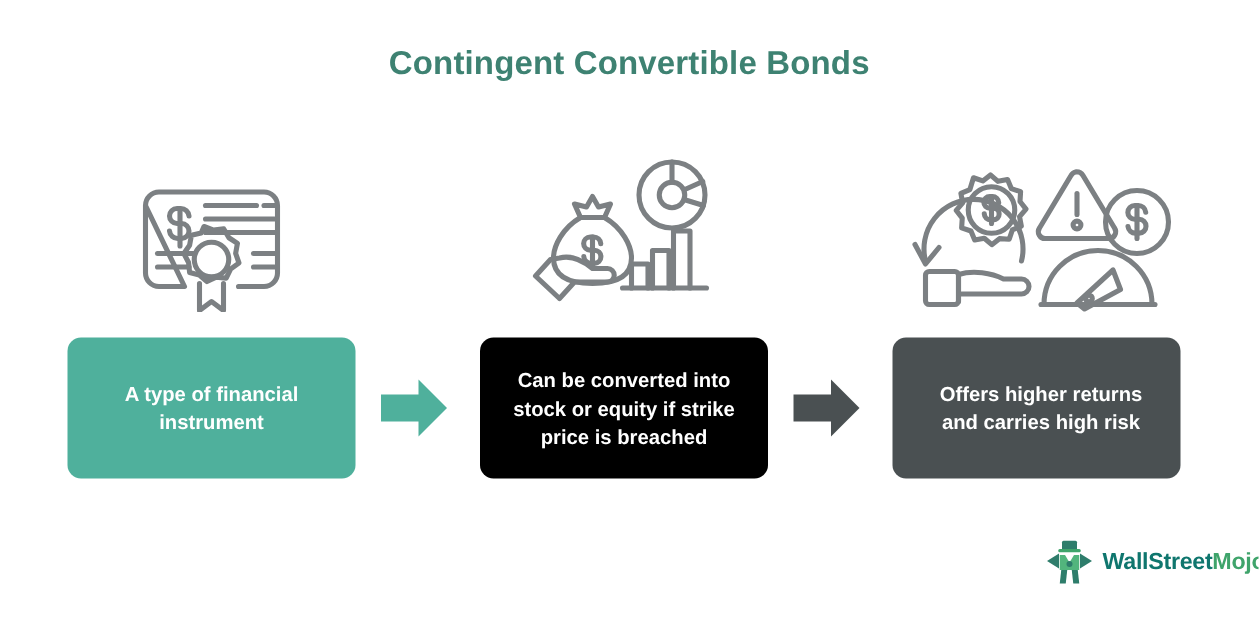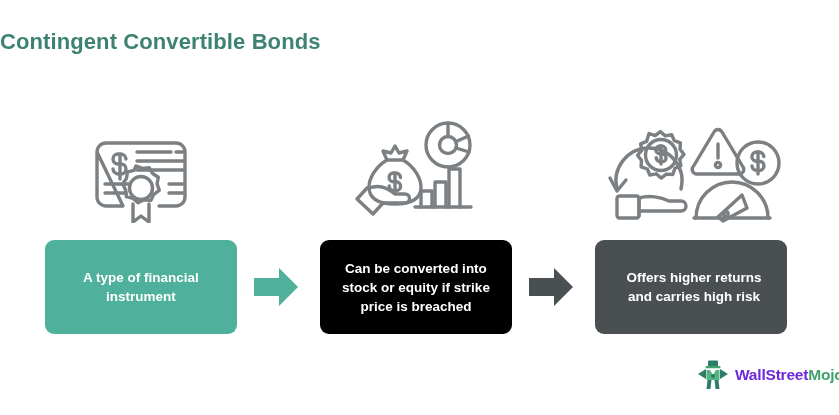--- a/index.html
+++ b/index.html
@@ -15,32 +15,32 @@
     font-family: "Liberation Sans", sans-serif;
     background: #ffffff;
   }
 
   
   #page-title {
     position: absolute;
     top: 28px;
     left: 0;
     width: 839px;
-    text-align: left;
+    text-align: center;
     font-size: 22px;
     font-weight: bold;
     color: #3E8272;
     letter-spacing: 0.1px;
     line-height: 28px;
   }
 
   
   #flow {
     position: absolute;
-    top: 112px;
+    top: 97px;
     left: 0;
     width: 674px;
     height: 225px;
   }
 
   .stage {
     position: absolute;
     top: 0;
     width: 192px;
     height: 225px;
@@ -110,21 +110,21 @@
     gap: 6px;
   }
   #logo-mark { width: 32px; height: 32px; flex: 0 0 32px; }
   #logo-mark svg { display: block; }
   #logo-text {
     font-size: 15.5px;
     font-weight: bold;
     letter-spacing: -0.2px;
     white-space: nowrap;
   }
-  .logo-wall { color: #6d28d9; }
+  .logo-wall { color: #0f766e; }
   .logo-mojo { color: #3FA46B; }
 </style>
 </head>
 <body>
 
 <div id="page-title">Contingent Convertible Bonds</div>
 
 <div id="flow">
 
   <div class="stage stage-1">

